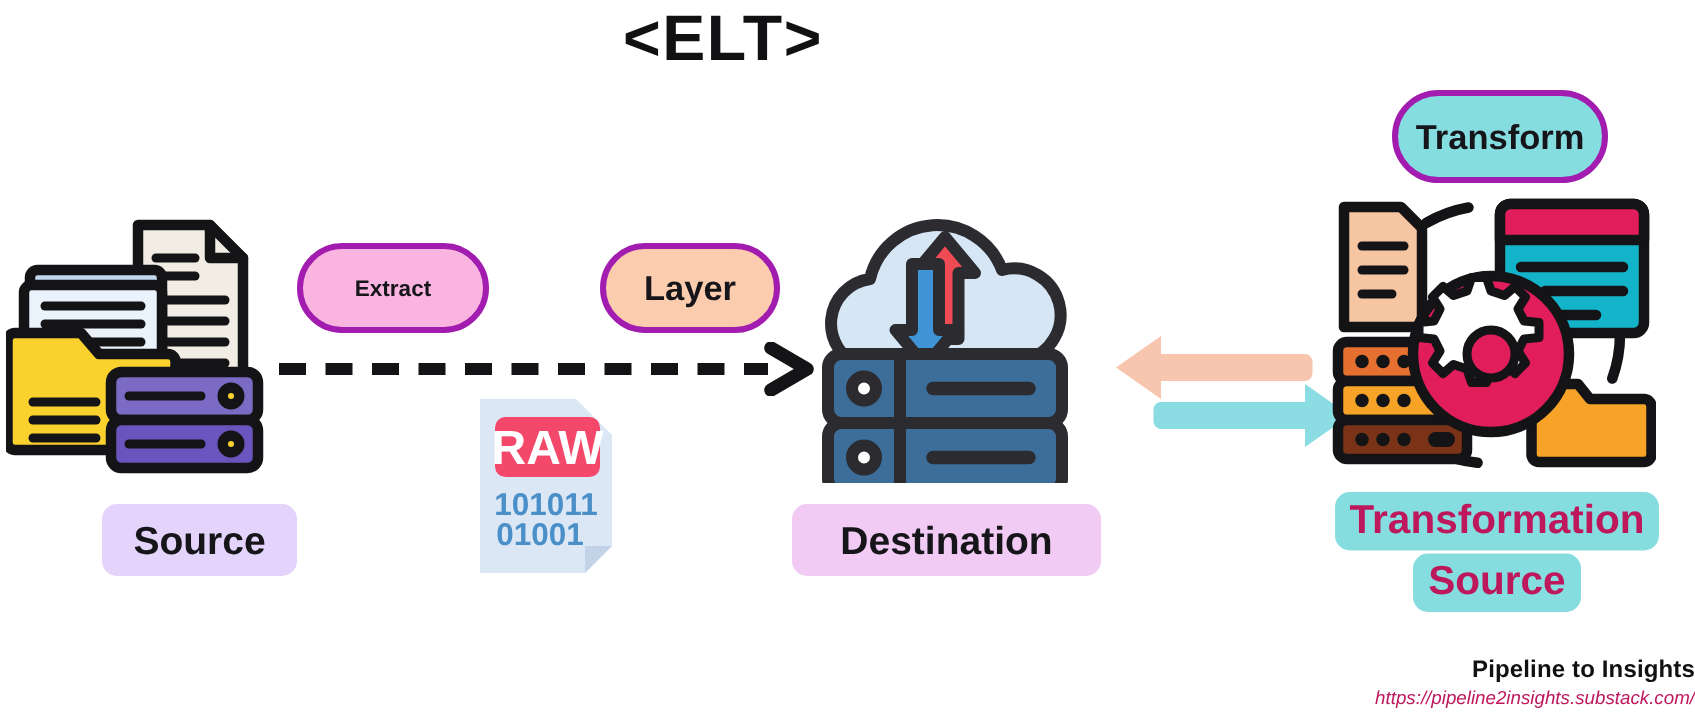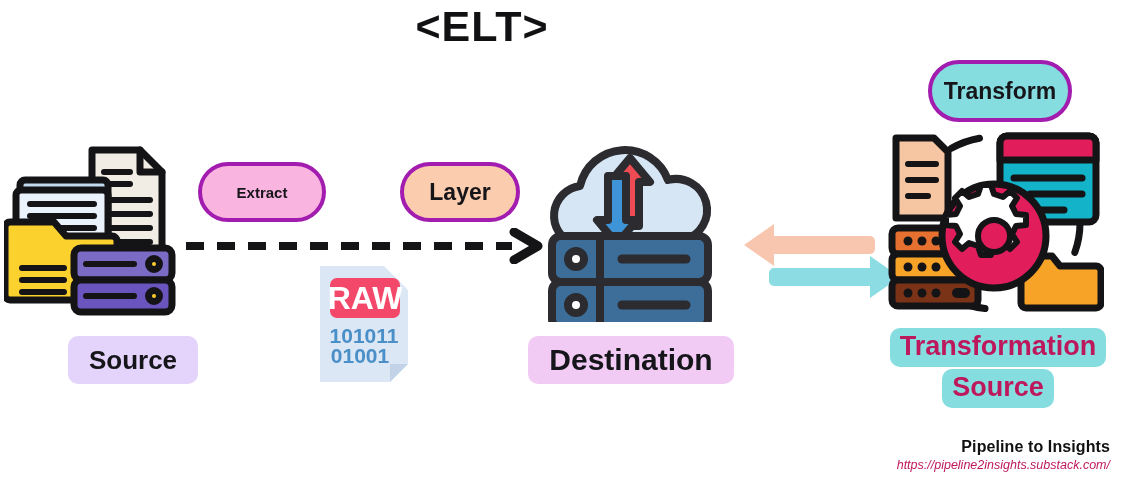--- a/index.html
+++ b/index.html
@@ -35,21 +35,21 @@
 
   
   .badge{
     position:absolute;
     display:flex;align-items:center;justify-content:center;
     border-radius:10px;
     font-weight:bold;color:#15151a;
     box-sizing:border-box;
   }
   .badge-source{left:29px;top:336px;width:130px;height:48px;background:#E4D4FB;font-size:26px;margin-left:39px;}
-  .badge-destination{left:528px;top:336px;width:206px;height:48px;background:#F2CBF5;font-size:30px;}
+  .badge-destination{left:528px;top:336px;width:206px;height:48px;background:#F2CBF5;font-size:26px;}
 
   .badge-transform-layer{
     position:absolute;left:866px;top:328px;width:264px;height:80px;
     display:flex;flex-direction:column;align-items:center;
     font-size:27px;font-weight:bold;color:#be185d;line-height:1;
   }
   .badge-transform-layer span{
     background:#85DDE0;border-radius:10px;
     padding:5px 10px 7px 10px;display:block;text-align:center;
   }
@@ -61,21 +61,21 @@
   
   .exchange{position:absolute;left:742px;top:218px;width:160px;height:80px;}
 
   
   .icon-source{position:absolute;left:4px;top:138px;width:190px;height:180px;}
   .icon-raw{position:absolute;left:316px;top:262px;width:96px;height:120px;}
   .icon-destination{position:absolute;left:530px;top:132px;width:200px;height:190px;}
   .icon-transformation{position:absolute;left:884px;top:128px;width:220px;height:190px;}
 
   
-  .footer{position:absolute;right:20px;bottom:8px;text-align:right;}
+  .footer{position:absolute;right:0;bottom:8px;text-align:right;}
   .footer-name{font-size:16px;font-weight:bold;color:#111113;letter-spacing:.1px;}
   .footer-url{font-size:12.5px;font-style:italic;color:#be185d;margin-top:2px;}
 </style>
 </head>
 <body>
 
 <div class="stage">
 
   <div class="title">&lt;ELT&gt;</div>
 

